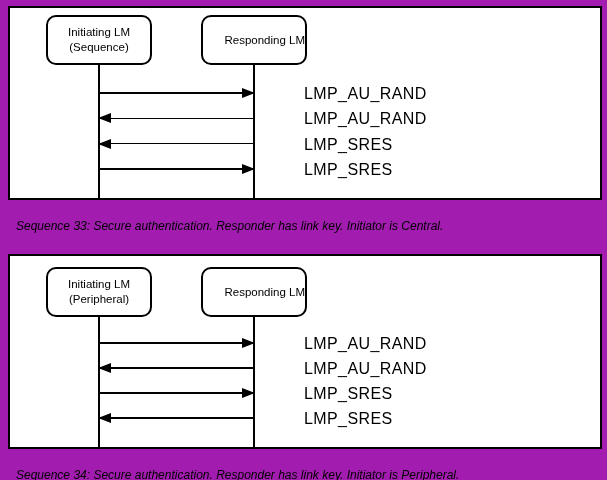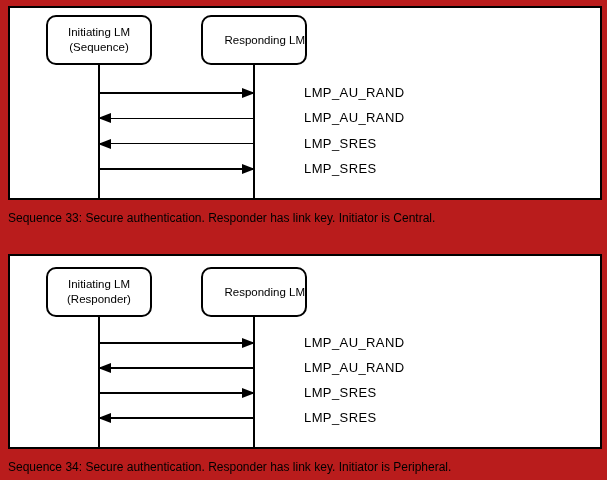--- a/index.html
+++ b/index.html
@@ -4,21 +4,21 @@
 <style>
   html, body { margin: 0; padding: 0; }
   body {
     width: 607px; height: 480px;
     background: #ffffff;
     font-family: "Liberation Sans", "DejaVu Sans", sans-serif;
     color: #000000;
     position: relative;
     overflow: hidden;
   }
-  .page { position: absolute; left: 0; top: 0; width: 607px; height: 480px; background: #b91c1c; }
+  .page { position: absolute; left: 0; top: 0; width: 607px; height: 480px; background: #a21caf; }
   .figure { position: absolute; left: 0; top: 0; width: 607px; height: 480px; pointer-events: none; }
 
   .frame {
     position: absolute; left: 8px; width: 594px;
     border: 2px solid #000000; background: #ffffff; box-sizing: border-box;
   }
   #fig0 .frame { top: 6px;   height: 194px; }
   #fig1 .frame { top: 254px; height: 195px; }
 
   .node {
@@ -39,26 +39,26 @@
   .lifeline-right { left: 253.3px; }
 
   .msg { position: absolute; left: 0; width: 607px; height: 0; }
   .arrow { position: absolute; left: 99px; width: 155px; height: 0; top: 0; }
   .shaft { display: block; position: absolute; left: 0; right: 0; top: -0.7px; height: 1.4px; background: #000000; }
   .head  { display: block; position: absolute; width: 0; height: 0; top: -5px; }
   .dir-right .head { right: -1px; border-left: 13px solid #000000; border-top: 5px solid transparent; border-bottom: 5px solid transparent; }
   .dir-left  .head { left:  -1px; border-right: 13px solid #000000; border-top: 5px solid transparent; border-bottom: 5px solid transparent; }
   .msg-label {
     position: absolute; left: 304px; top: -8px;
-    font-size: 13px; letter-spacing: 0.4px; white-space: nowrap; color: #000000;
+    font-size: 16px; letter-spacing: 0.4px; white-space: nowrap; color: #000000;
   }
 
   .caption {
-    position: absolute; left: 8px; margin: 0;
-    font-size: 12px; line-height: 14px;
+    position: absolute; left: 8px; margin: 8px;
+    font-style: italic; font-size: 12px; line-height: 14px;
     white-space: nowrap; color: #000000;
   }
   #fig0 .caption { top: 211px; }
   #fig1 .caption { top: 460px; }
 
   .watermark {
     position: absolute; left: 509px; top: 479px;
     font-size: 13px; font-style: normal; letter-spacing: 0.2px;
     color: #b9b3b3; white-space: nowrap; margin-top: 40px;
   }
@@ -109,21 +109,21 @@
           <div class="msg-label">LMP_SRES</div>
         </div>
       </div>
     <p class="caption">Sequence 33: Secure authentication. Responder has link key. Initiator is Central.</p>
   </section>
 
   <section class="figure" id="fig1">
     <div class="frame"></div>
     <div class="node node-left">
       <span>Initiating LM</span>
-      <span>(Responder)</span>
+      <span>(Peripheral)</span>
     </div>
     <div class="node node-right">
       <span>Responding LM</span>
     </div>
     <div class="lifeline lifeline-left"></div>
     <div class="lifeline lifeline-right"></div>
     <div>
         <div class="msg" style="top: 343px;">
           <div class="arrow dir-right">
             <span class="shaft"></span>

